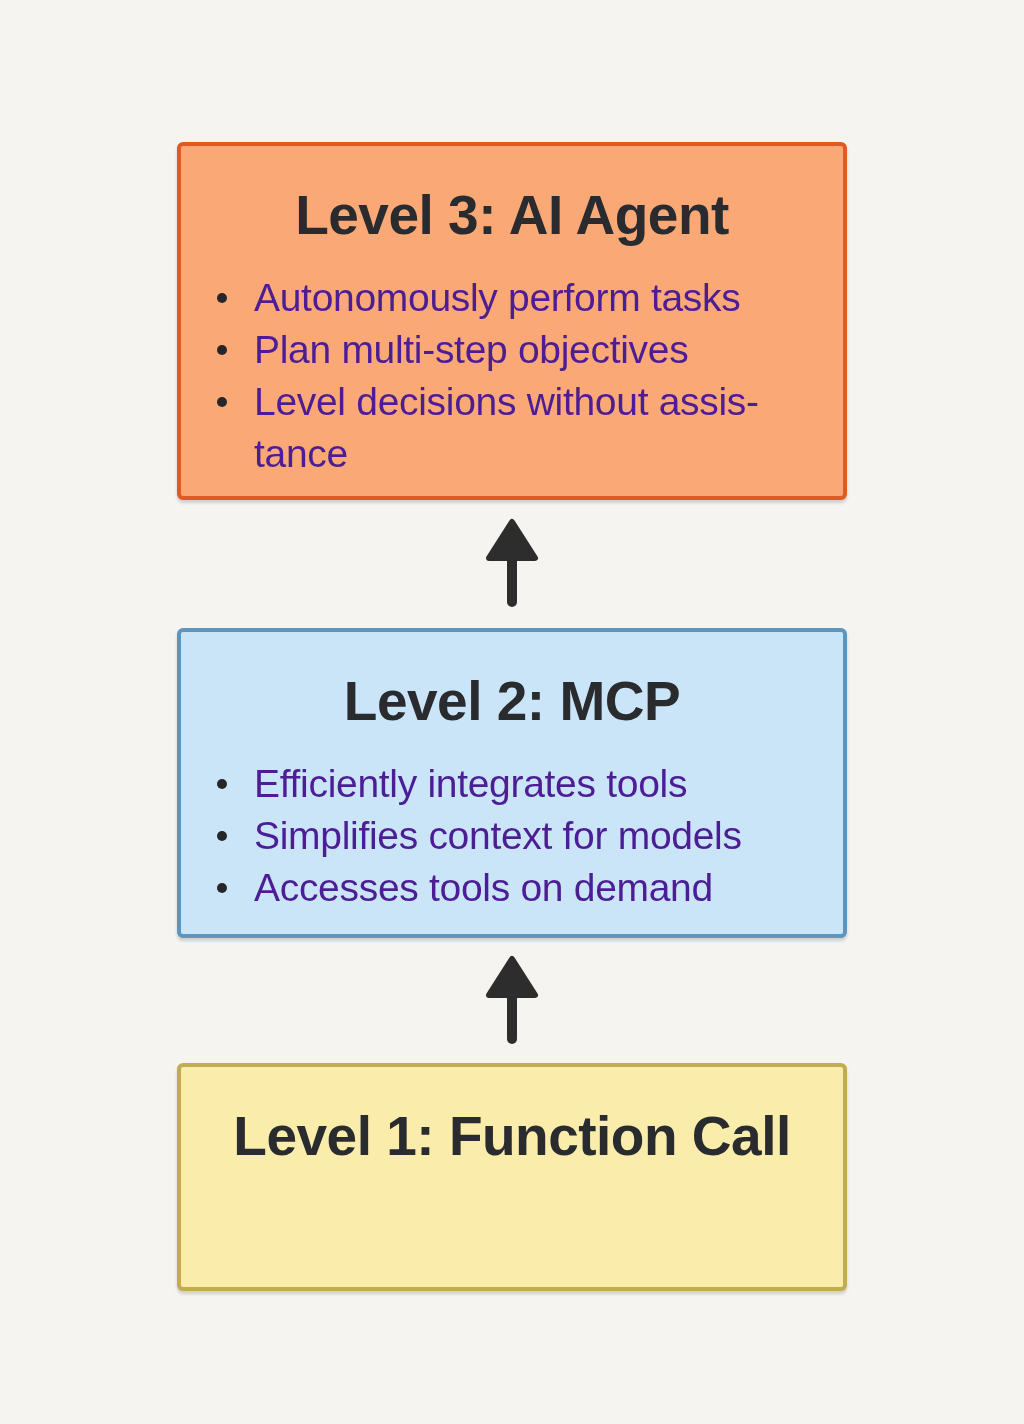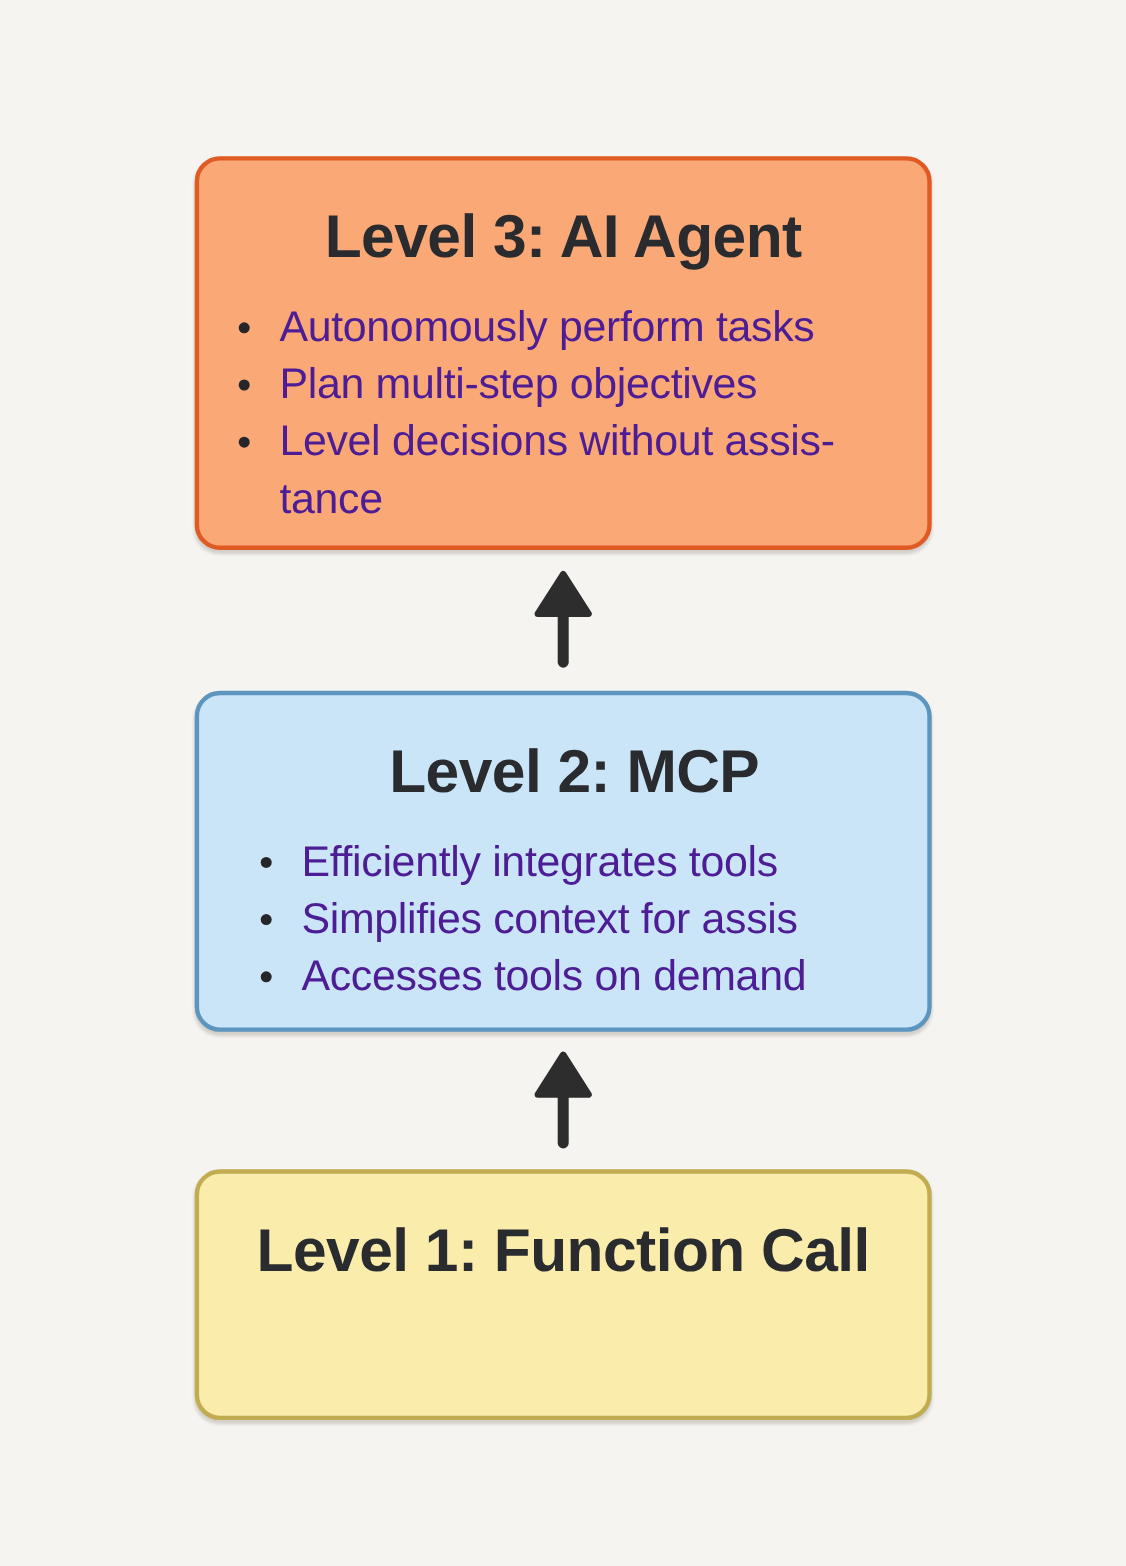--- a/index.html
+++ b/index.html
@@ -18,21 +18,21 @@
     display: flex;
     flex-direction: column;
     align-items: center;
     padding-top: 142px;
     box-sizing: border-box;
   }
   .box {
     width: 670px;
     box-sizing: border-box;
     border: 4px solid transparent;
-    border-radius: 23px;
+    border-radius: 6px;
     padding: 38px 0 0 0;
     box-shadow: 0 3px 3px rgba(60, 40, 20, 0.18);
     flex: 0 0 auto;
   }
   .box-l3 { height: 358px; }
   .box-l2 { height: 310px; }
   .box-l1 { height: 228px; }
   .box-title {
     margin: 0 0 26px 0;
     font-size: 55px;
@@ -93,25 +93,25 @@
       </ul>
   </section>
 
   <div class="arrow-wrap gap1" style="color: rgb(45, 45, 45);">
     <svg class="arrow-svg" viewBox="0 0 56 94" xmlns="http://www.w3.org/2000/svg" aria-hidden="true">
       <path d="M28 5 L51 41 L5 41 Z" fill="currentColor" stroke="currentColor" stroke-width="6" stroke-linejoin="round"></path>
       <rect x="23" y="38" width="10" height="52" rx="5" fill="currentColor"></rect>
     </svg>
   </div>
 
-  <section class="box box-l2" style="background-color: rgb(203, 229, 248); border-color: rgb(92, 149, 190); padding-left: 20px;">
+  <section class="box box-l2" style="background-color: rgb(203, 229, 248); border-color: rgb(92, 149, 190);">
     <h2 class="box-title">Level 2: MCP</h2>
     <ul class="bullets">
         <li class="bullet">Efficiently integrates tools</li>
-        <li class="bullet">Simplifies context for assis</li>
+        <li class="bullet">Simplifies context for models</li>
         <li class="bullet">Accesses tools on demand</li>
       </ul>
   </section>
 
   <div class="arrow-wrap gap2" style="color: rgb(45, 45, 45);">
     <svg class="arrow-svg" viewBox="0 0 56 94" xmlns="http://www.w3.org/2000/svg" aria-hidden="true">
       <path d="M28 5 L51 41 L5 41 Z" fill="currentColor" stroke="currentColor" stroke-width="6" stroke-linejoin="round"></path>
       <rect x="23" y="38" width="10" height="52" rx="5" fill="currentColor"></rect>
     </svg>
   </div>

